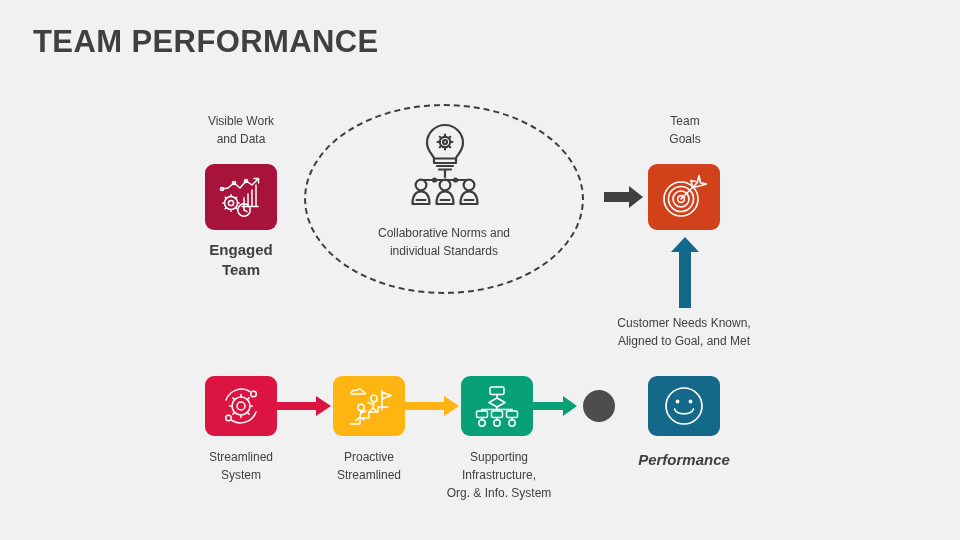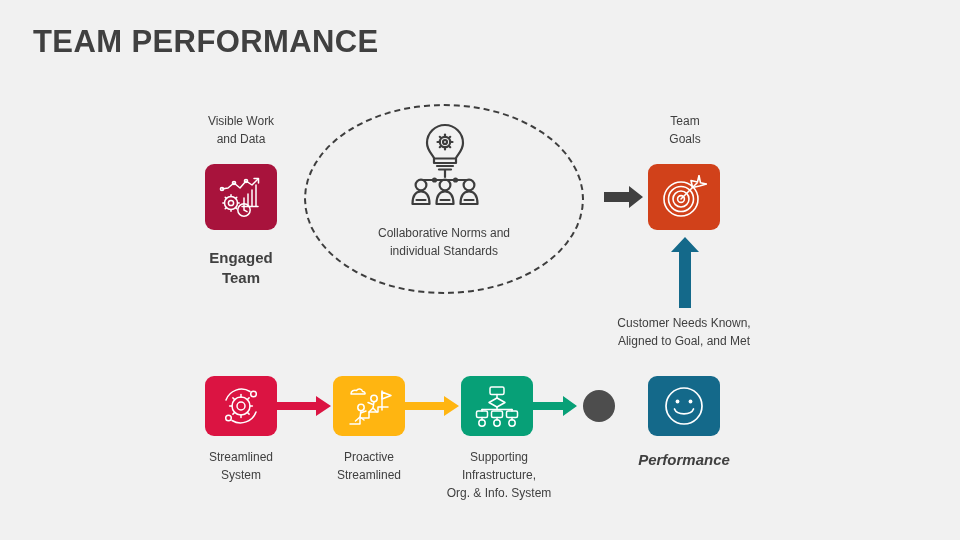--- a/index.html
+++ b/index.html
@@ -122,21 +122,21 @@
         <line x1="17.6" y1="31.6" x2="18.8" y2="32.8"></line>
         <line x1="18.8" y1="21.2" x2="17.6" y2="22.4"></line>
         <line x1="8.4" y1="31.6" x2="7.2" y2="32.8"></line>
 
         <circle cx="26" cy="34" r="6.2"></circle>
         <polyline points="26,30.4 26,34 29,35.6"></polyline>
       </svg>
     </span>
   </div>
 
-  <div class="cap bold" style="left:180px; top:240px; width:122px;margin-top:8px;">Engaged
+  <div class="cap bold" style="left:180px; top:240px; width:122px;">Engaged
 Team</div>
 
   <div id="norms-ellipse"></div>
 
   <div style="position:absolute; left:410px; top:122px;">
     <svg width="70" height="92" viewBox="0 0 70 92" fill="none" stroke="#3d3d3d" stroke-width="2.2" stroke-linecap="round" stroke-linejoin="round">
 
       <path d="M35 3 C25 3 17 11 17 21 C17 28 22 32 24 36 L24 41 L46 41 L46 36 C48 32 53 28 53 21 C53 11 45 3 35 3 Z"></path>
 
       <circle cx="35" cy="20" r="5.2"></circle>

